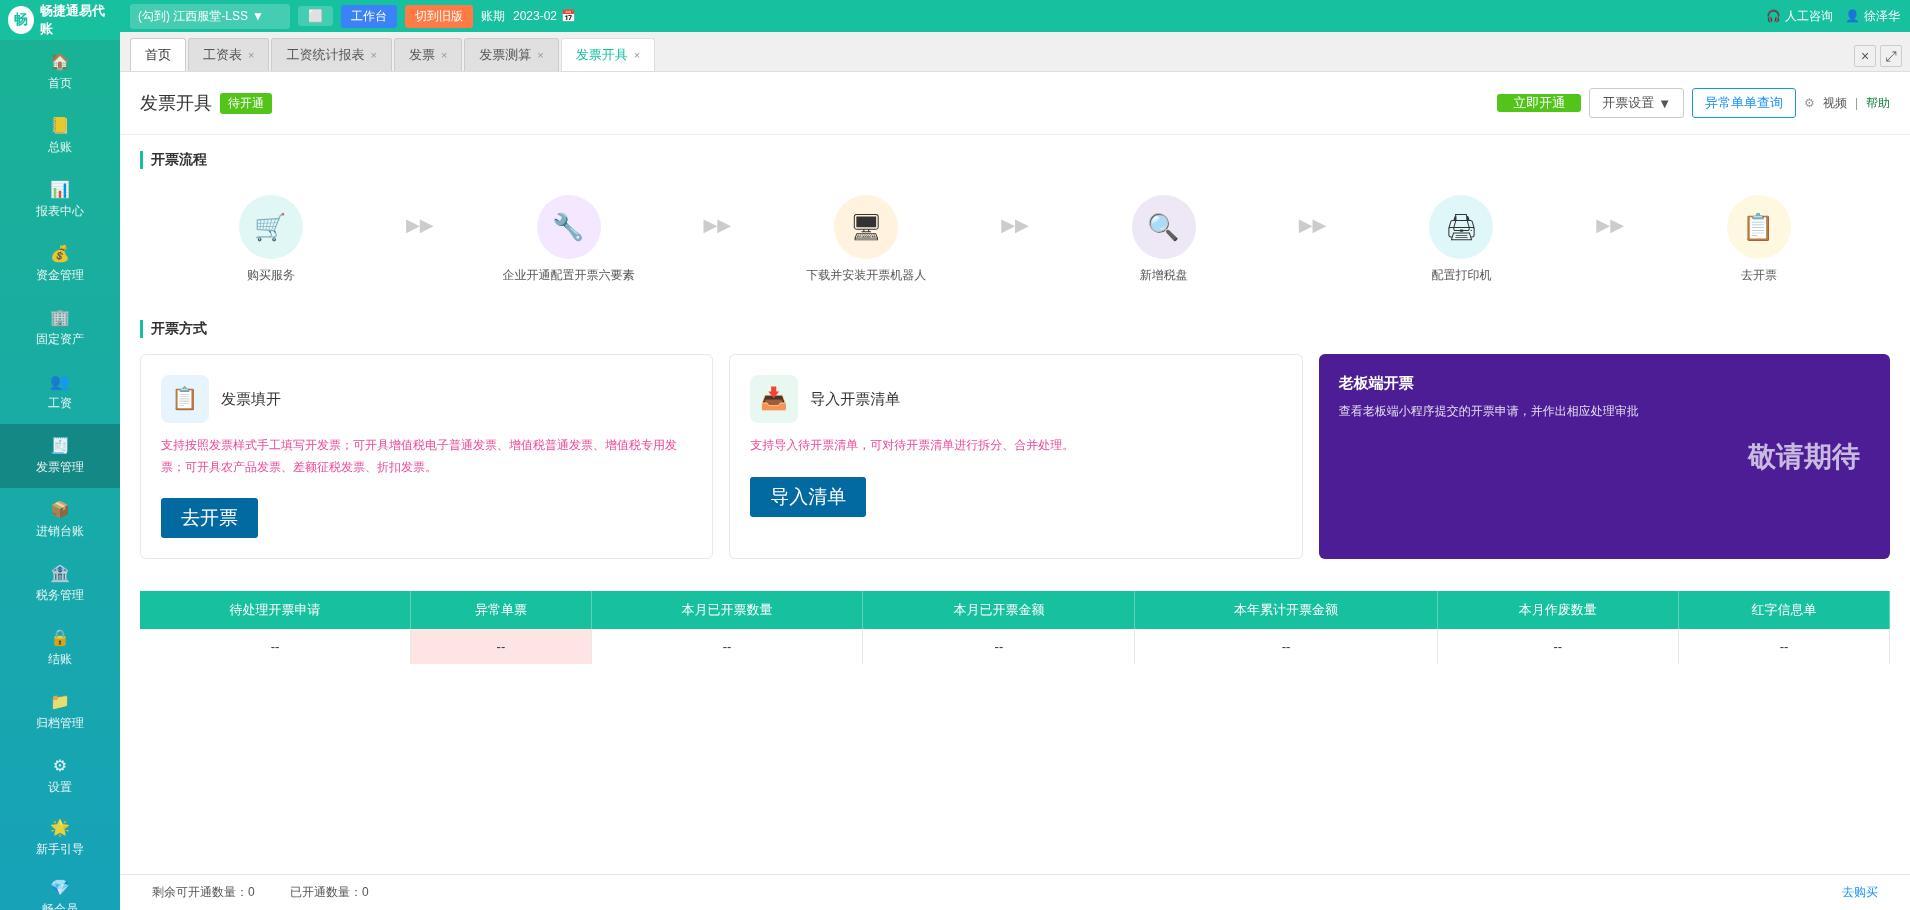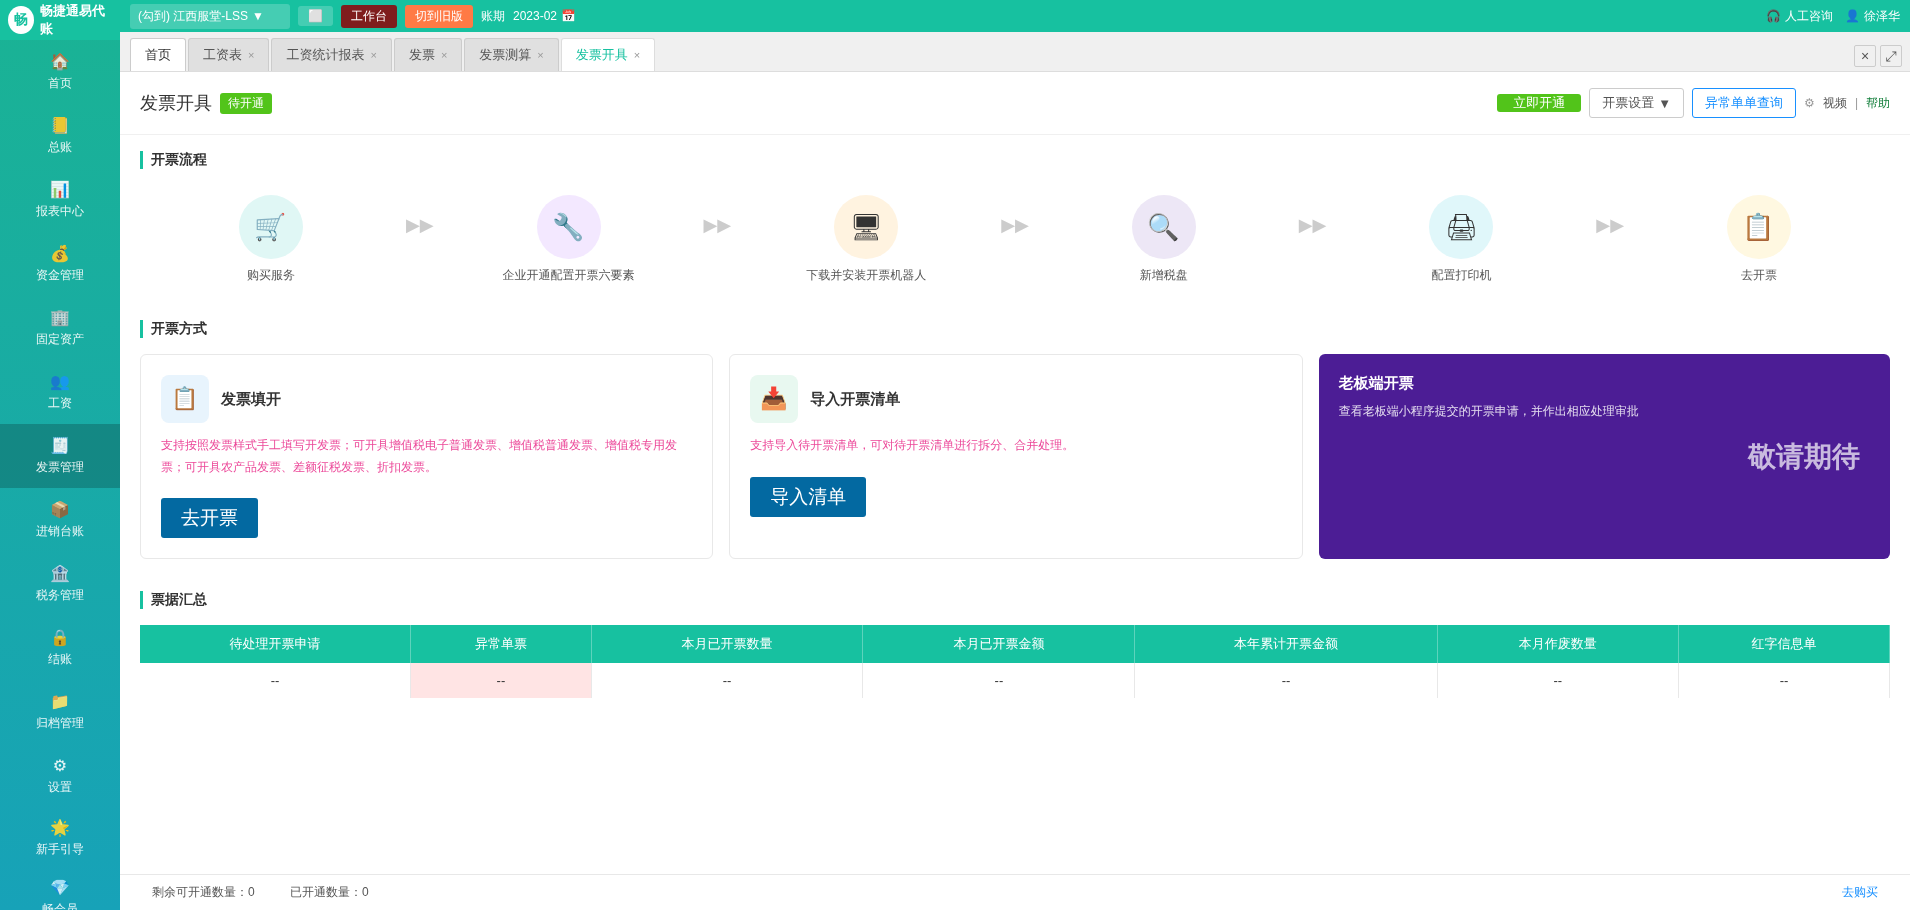--- a/index.html
+++ b/index.html
@@ -17,21 +17,21 @@
     .sidebar-bottom-item { display: flex; flex-direction: column; align-items: center; padding: 10px 8px; color: rgba(255,255,255,0.9); cursor: pointer; font-size: 12px; gap: 4px; }
 
     
     .main { flex: 1; display: flex; flex-direction: column; height: 910px; overflow: hidden; }
 
     
     .topbar { height: 32px; background: #17c1a0; display: flex; align-items: center; padding: 0 10px; gap: 8px; justify-content: space-between; flex-shrink: 0; }
     .topbar-left { display: flex; align-items: center; gap: 8px; }
     .company-selector { background: rgba(255,255,255,0.2); border: none; color: white; padding: 4px 8px; border-radius: 3px; font-size: 12px; display: flex; align-items: center; gap: 4px; cursor: pointer; min-width: 160px; }
     .topbar-btn { background: rgba(255,255,255,0.2); border: none; color: white; padding: 3px 10px; border-radius: 3px; font-size: 12px; cursor: pointer; }
-    .topbar-btn.green { background: #7f1d1d; font-family: Liberation Mono, monospace; }
+    .topbar-btn.green { background: #3b82f6; font-family: Liberation Mono, monospace; }
     .topbar-btn.active { background: #ff7a45; }
     .topbar-period { color: white; font-size: 12px; display: flex; align-items: center; gap: 4px; }
     .topbar-right { display: flex; align-items: center; gap: 12px; color: white; font-size: 12px; }
     .topbar-right-item { display: flex; align-items: center; gap: 4px; cursor: pointer; }
 
     
     .tabs { height: 40px; background: #f0f0f0; display: flex; align-items: flex-end; padding-left: 10px; flex-shrink: 0; border-bottom: 1px solid #ddd; }
     .tab { padding: 7px 14px; font-size: 13px; cursor: pointer; background: #e0e0e0; border: 1px solid #ccc; border-bottom: none; border-radius: 3px 3px 0 0; margin-right: 2px; color: #555; display: flex; align-items: center; gap: 6px; }
     .tab.active { background: white; color: #17c1a0; border-color: #ddd; font-weight: 500; }
     .tab.home { background: white; color: #333; }
@@ -66,21 +66,21 @@
     .step-icon-cyan { background: #e0f7fa; }
     .step-icon-gold { background: #fff8e1; }
     .step-label { font-size: 12px; color: #555; text-align: center; }
     .step-arrow { color: #ccc; font-size: 18px; margin: 0 4px; margin-bottom: 30px; }
 
     
     .methods-container { display: flex; gap: 16px; margin-bottom: 16px; }
     .method-card { flex: 1; background: white; border: 1px solid #e8e8e8; border-radius: 6px; padding: 20px; display: flex; flex-direction: column; gap: 12px; }
     .method-card-header { display: flex; align-items: center; gap: 12px; }
     .method-icon { width: 48px; height: 48px; background: #e8f4fd; border-radius: 8px; display: flex; align-items: center; justify-content: center; font-size: 22px; color: #1890ff; }
-    .method-title { font-size: 15px; font-weight: 700; color: #333; }
+    .method-title { font-size: 15px; font-weight: 400; color: #333; }
     .method-desc { font-size: 12px; color: #ec4899; line-height: 1.8; }
     .method-btn { background: #0369a1; color: white; border: none; padding: 7px 20px; border-radius: 3px; cursor: pointer; font-size: 19px; align-self: flex-start; margin-top: 8px; }
     .method-card-overlay { flex: 1; background: #4c1d95; border-radius: 6px; padding: 20px; display: flex; flex-direction: column; position: relative; overflow: hidden; }
     .overlay-title { color: white; font-size: 15px; font-weight: 600; }
     .overlay-desc { color: rgba(255,255,255,0.85); font-size: 12px; line-height: 1.8; margin-top: 8px; }
     .overlay-watermark { position: absolute; right: 30px; top: 50%; transform: translateY(-50%); color: rgba(255,255,255,0.7); font-size: 28px; font-weight: bold; }
 
     
     .summary-table { width: 100%; border-collapse: collapse; }
     .summary-table th { background: #17c1a0; color: white; padding: 10px 12px; text-align: center; font-size: 13px; font-weight: normal; border-right: 1px solid rgba(255,255,255,0.3); }
@@ -316,21 +316,20 @@
         <div class="method-card-overlay">
           <span class="overlay-title">老板端开票</span>
           <span class="overlay-desc">查看老板端小程序提交的开票申请，并作出相应处理审批</span>
           <span class="overlay-watermark">敬请期待</span>
         </div>
 
       </div>
     </div>
 
     <div class="section" style="padding-top:0;">
-      <div class="section-title">票据汇总</div>
       <table class="summary-table">
         <thead>
           <tr>
             <th>待处理开票申请</th>
             <th>异常单票</th>
             <th>本月已开票数量</th>
             <th>本月已开票金额</th>
             <th>本年累计开票金额</th>
             <th>本月作废数量</th>
             <th>红字信息单</th>

